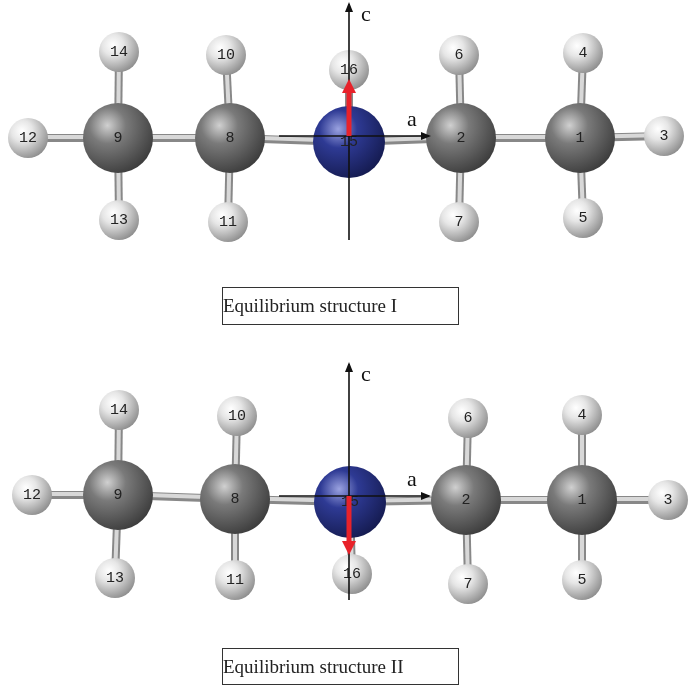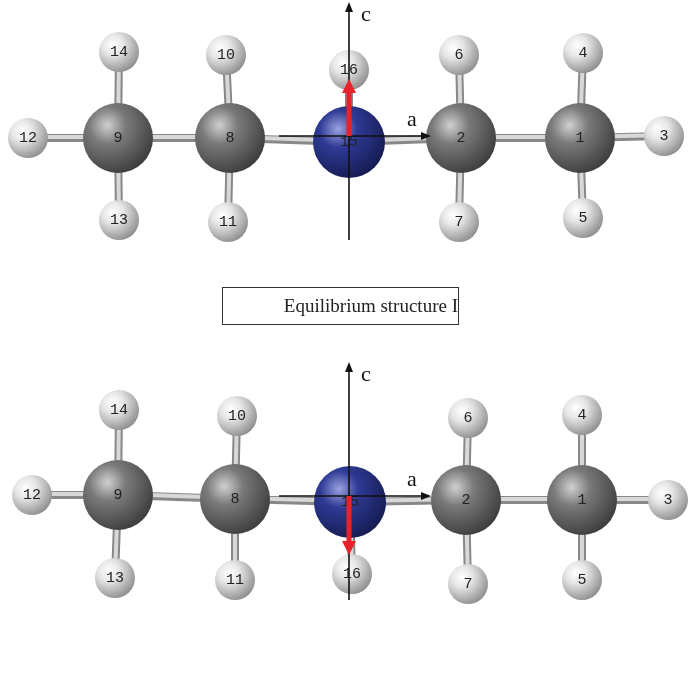--- a/index.html
+++ b/index.html
@@ -2,21 +2,21 @@
 <html><head>
 <meta charset="utf-8">
 <style>
   html, body { margin:0; padding:0; background:#ffffff; }
   body { width:700px; height:688px; position:relative; overflow:hidden; font-family:"Liberation Serif", serif; }
   .panel { position:absolute; left:0; width:700px; }
   .panel svg { position:absolute; left:0; top:0; }
   .caption {
     position:absolute; border:1px solid #333; background:#fff;
     font-family:"Liberation Serif", serif; font-size:19px; color:#222;
-    text-align:right; box-sizing:border-box; line-height:34px;
+    text-align:left; box-sizing:border-box; line-height:34px;
   }
   .atom-label { font-family:"Liberation Mono", monospace; font-size:15px; fill:#222; text-anchor:middle; dominant-baseline:central; }
   .axis-label { font-family:"Liberation Serif", serif; font-size:22px; fill:#111; }
 </style>
 </head>
 <body>
 
 <div class="panel" style="top:0;height:340px;">
   <svg id="svg0" width="700" height="340">
       <defs>
@@ -274,13 +274,14 @@
         </g>
       </g>
       <g>
         <line x1="279" y1="496" x2="429" y2="496" stroke="#111111" stroke-width="1.6" marker-end="url(#ah1)"></line>
         <line x1="349" y1="600" x2="349" y2="364" stroke="#111111" stroke-width="1.6" marker-end="url(#ah1)"></line>
         <text x="407" y="486" class="axis-label">a</text>
         <text x="361" y="381" class="axis-label">c</text>
       </g>
       <line x1="349" y1="496" x2="349" y2="548" stroke="#e8222a" stroke-width="5" marker-end="url(#rh1)"></line>
     </svg>
+  <div class="caption" id="cap1" style="left: 222px; top: 648px; width: 237px; height: 37px; line-height: 35px;">Equilibrium structure II</div>
 </div>
 
 </body></html>

